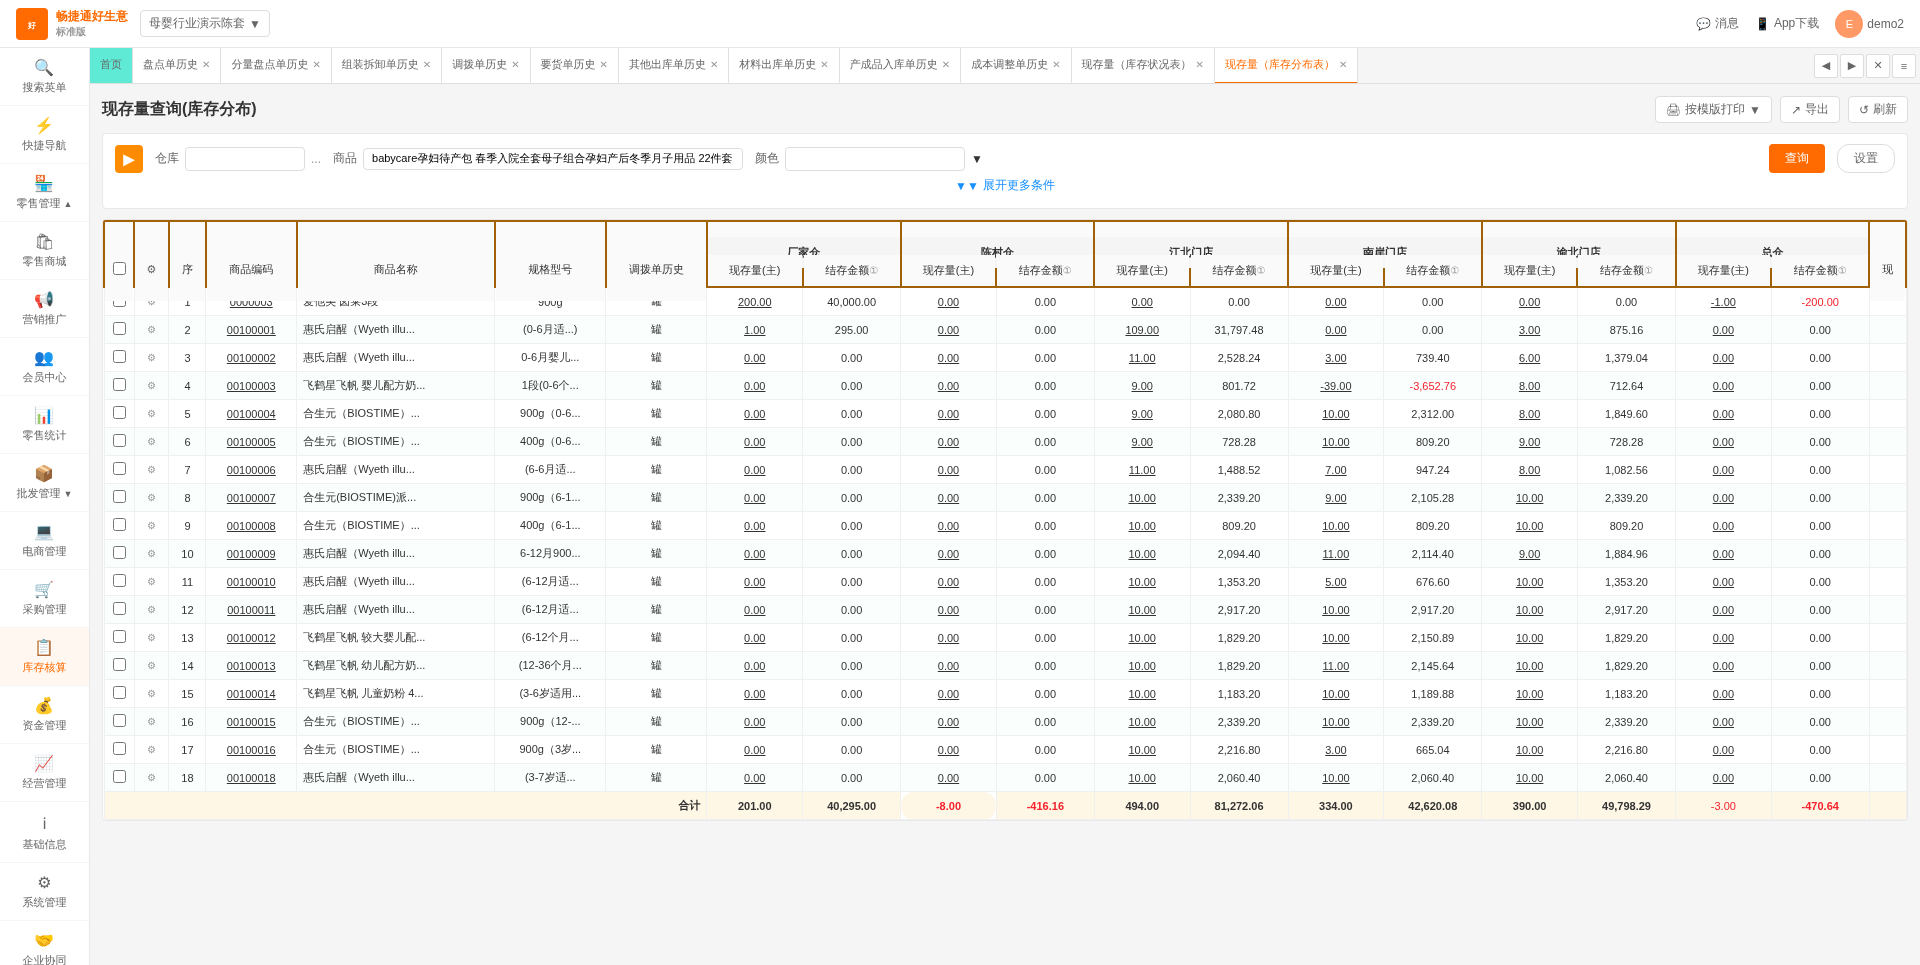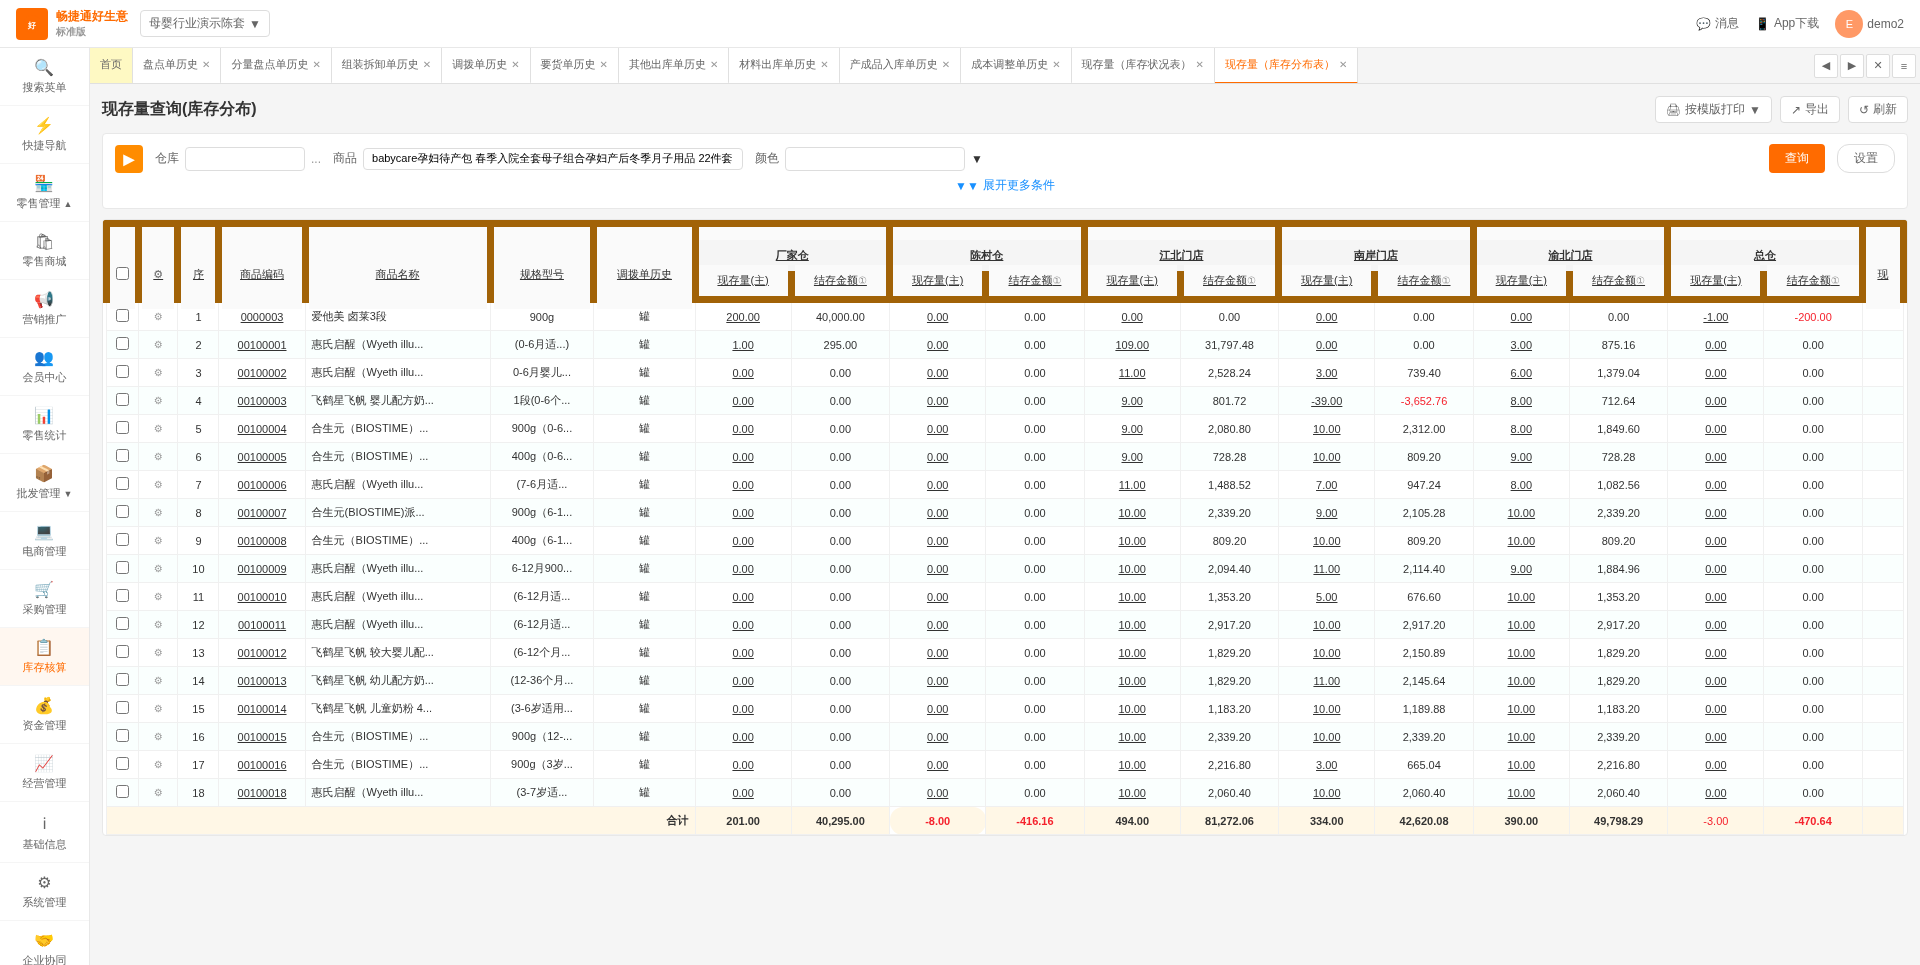--- a/index.html
+++ b/index.html
@@ -20,21 +20,21 @@
     .sidebar-item { padding: 10px 4px; text-align: center; cursor: pointer; color: #666; font-size: 11px; border-bottom: 1px solid #f5f5f5; }
     .sidebar-item.active { color: #ff6b00; background: #fff7f0; }
     .sidebar-item .icon { font-size: 16px; display: block; margin-bottom: 3px; }
 
     
     .tab-bar { position: fixed; top: 48px; left: 90px; right: 0; height: 36px; background: #f5f5f5; display: flex; align-items: center; overflow: hidden; z-index: 98; border-bottom: 1px solid #e0e0e0; }
     .tab-bar-nav { display: flex; align-items: center; flex: 1; overflow: hidden; }
     .tab { display: flex; align-items: center; height: 36px; padding: 0 10px; background: #fff; border-right: 1px solid #e0e0e0; border-bottom: 2px solid transparent; cursor: pointer; white-space: nowrap; font-size: 11px; color: #666; gap: 4px; flex-shrink: 0; }
     .tab.active { border-bottom: 2px solid #ff6b00; color: #ff6b00; background: #fff; }
     .tab .close-btn { font-size: 10px; color: #999; cursor: pointer; }
-    .tab.home { background: #fef9c3; }
+    .tab.home { background: #5eead4; }
     .tab-controls { display: flex; align-items: center; gap: 2px; padding: 0 4px; }
     .tab-ctrl-btn { width: 24px; height: 24px; display: flex; align-items: center; justify-content: center; cursor: pointer; color: #666; border: 1px solid #ddd; background: #fff; border-radius: 2px; font-size: 11px; }
 
     
     .main { position: fixed; top: 84px; left: 90px; right: 0; bottom: 0; overflow: auto; background: #f5f5f5; }
     .content-area { padding: 12px; }
 
     
     .page-header { display: flex; align-items: center; justify-content: space-between; margin-bottom: 10px; }
     .page-title { font-size: 16px; font-weight: bold; color: #333; }
@@ -51,21 +51,21 @@
     .filter-btn { display: flex; align-items: center; justify-content: center; width: 28px; height: 28px; background: #ff6b00; color: white; border: none; border-radius: 4px; cursor: pointer; font-size: 14px; font-weight: bold; }
     .search-btn { background: #ff6b00; color: white; border: none; border-radius: 4px; padding: 5px 16px; cursor: pointer; font-size: 12px; }
     .setting-btn { background: white; color: #666; border: 1px solid #ddd; border-radius: 12px; padding: 5px 16px; cursor: pointer; font-size: 12px; }
     .filter-more { display: flex; align-items: center; justify-content: center; gap: 4px; color: #1890ff; cursor: pointer; font-size: 12px; width: 100%; padding: 4px 0; }
     .dots { color: #999; }
 
     
     .table-wrapper { background: #fff; border-radius: 4px; border: 1px solid #e8e8e8; overflow: auto; }
     table { width: 100%; border-collapse: collapse; font-size: 11px; min-width: 1500px; }
     thead tr { background: #fafafa; }
-    thead th { padding: 8px 6px; border: 7px solid #a16207; text-align: center; font-weight: 500; color: #333; white-space: nowrap; position: sticky; top: 16px; background: #fafafa; z-index: 10; text-decoration: underline; }
+    thead th { padding: 8px 6px; border: 2px solid #a16207; text-align: center; font-weight: 500; color: #333; white-space: nowrap; position: sticky; top: 16px; background: #fafafa; z-index: 10; }
     thead th.group-header { background: #f5f5f5; font-weight: 600; }
     tbody tr { border-bottom: 1px solid #f0f0f0; }
     tbody tr.summary-row { background: #fffbf0; font-weight: bold; }
     td { padding: 6px 6px; border: 1px solid #f0f0f0; text-align: center; color: #333; white-space: nowrap; }
     td.red { color: #f5222d; }
     td.underline { text-decoration: underline; cursor: pointer; color: #333; }
     .col-check { width: 30px; }
     .settings-icon { cursor: pointer; color: #666; }
     .info-icon { color: #999; font-size: 10px; cursor: pointer; }
     tbody tr:nth-child(even) { background: #fafffe; }
@@ -463,21 +463,21 @@
     <td class="underline">0.00</td>
     <td>0.00</td>
     <td></td>
   </tr>
             <tr>
     <td><input type="checkbox" style=""></td>
     <td style="color:#999;font-size:10px;">⚙</td>
     <td>7</td>
     <td class="underline">00100006</td>
     <td style="text-align:left;">惠氏启醒（Wyeth illu...</td>
-    <td>(7-6月适...</td>
+    <td>(6-6月适...</td>
     <td>罐</td>
     <td class="underline">0.00</td>
     <td>0.00</td>
     <td class="underline">0.00</td>
     <td>0.00</td>
     <td class="underline">11.00</td>
     <td>1,488.52</td>
     <td class="underline">7.00</td>
     <td>947.24</td>
     <td class="underline">8.00</td>

